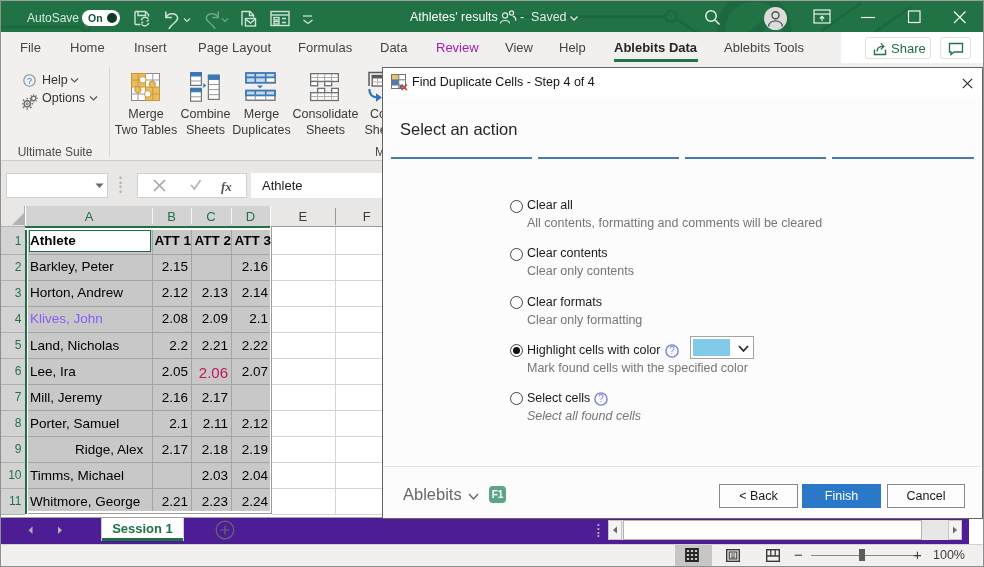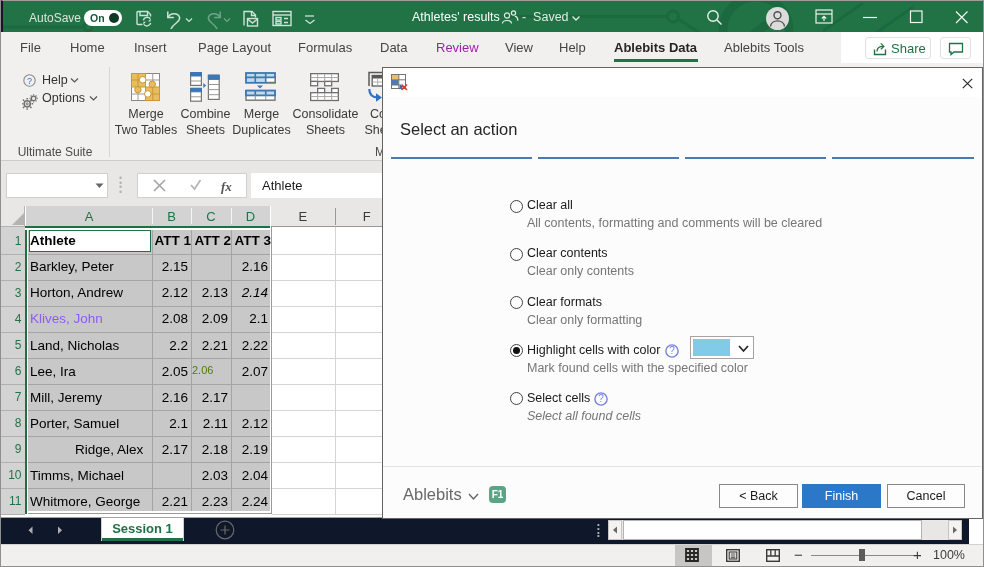--- a/index.html
+++ b/index.html
@@ -3,21 +3,21 @@
 <meta charset="utf-8">
 <style>
 * { margin:0; padding:0; box-sizing:border-box; }
 html,body { width:984px; height:567px; overflow:hidden; }
 body { font-family:"Liberation Sans", sans-serif; position:relative; background:#fff; }
 .abs { position:absolute; }
 </style>
 </head>
 <body>
 
-<div class="abs" id="titlebar" style="left:0;top:0;width:984px;height:32px;background:#217346;border-top:1px solid #9e9e9e;border-left:3px solid #0f172a;border-right:1px solid #9e9e9e;overflow:hidden;">
+<div class="abs" id="titlebar" style="left:0;top:0;width:984px;height:32px;background:#217346;border-top:1px solid #9e9e9e;border-left:1px solid #0f172a;border-right:1px solid #9e9e9e;overflow:hidden;">
   <svg class="abs" style="left:0;top:0;" width="984" height="32" viewBox="0 0 984 32">
 
     <g stroke="#1d693f" stroke-width="3" fill="none">
       <path d="M500 15.5 H 663"></path>
       <circle cx="670" cy="15.5" r="5.5"></circle>
       <path d="M675 18 L 700 34"></path>
       <circle cx="753" cy="29" r="33" stroke-width="9"></circle>
       <path d="M737 44 L773 16" stroke-width="9"></path>
       <path d="M820 30 L 860 2"></path>
       <path d="M870 34 L 910 6"></path>
@@ -352,32 +352,32 @@
       <div class="abs" style="left:153.5px;top:27.40px;width:37px;text-align:left;font-size:13.5px;font-weight:bold;color:#000;white-space:nowrap;">ATT 1</div>
       <div class="abs" style="left:193.5px;top:27.40px;width:38px;text-align:left;font-size:13.5px;font-weight:bold;color:#000;white-space:nowrap;">ATT 2</div>
       <div class="abs" style="left:233.5px;top:27.40px;width:36px;text-align:left;font-size:13.5px;font-weight:bold;color:#000;white-space:nowrap;">ATT 3</div>
       <div class="abs" style="left:29px;top:53.43px;width:120px;font-size:13.5px;color:#000;white-space:nowrap;">Barkley, Peter</div>
       <div class="abs" style="left:152px;top:53.43px;width:35px;text-align:right;font-size:13.5px;color:#000;">2.15</div>
       <div class="abs" style="left:191px;top:53.43px;width:36px;text-align:right;font-size:13.5px;color:#000;"></div>
       <div class="abs" style="left:231px;top:53.43px;width:36px;text-align:right;font-size:13.5px;color:#000;">2.16</div>
       <div class="abs" style="left:29px;top:79.46px;width:120px;font-size:13.5px;color:#000;white-space:nowrap;">Horton, Andrew</div>
       <div class="abs" style="left:152px;top:79.46px;width:35px;text-align:right;font-size:13.5px;color:#000;">2.12</div>
       <div class="abs" style="left:191px;top:79.46px;width:36px;text-align:right;font-size:13.5px;color:#000;">2.13</div>
-      <div class="abs" style="left:231px;top:79.46px;width:36px;text-align:right;font-size:13.5px;color:#000;font-style:italic;">2.14</div>
+      <div class="abs" style="left:231px;top:79.46px;width:36px;text-align:right;font-size:13.5px;color:#000;">2.14</div>
       <div class="abs" style="left:29px;top:105.49px;width:120px;font-size:13.5px;color:#8b5cf6;white-space:nowrap;">Klives, John</div>
       <div class="abs" style="left:152px;top:105.49px;width:35px;text-align:right;font-size:13.5px;color:#000;">2.08</div>
       <div class="abs" style="left:191px;top:105.49px;width:36px;text-align:right;font-size:13.5px;color:#000;">2.09</div>
       <div class="abs" style="left:231px;top:105.49px;width:36px;text-align:right;font-size:13.5px;color:#000;">2.1</div>
       <div class="abs" style="left:29px;top:131.52px;width:120px;font-size:13.5px;color:#000;white-space:nowrap;">Land, Nicholas</div>
       <div class="abs" style="left:152px;top:131.52px;width:35px;text-align:right;font-size:13.5px;color:#000;">2.2</div>
       <div class="abs" style="left:191px;top:131.52px;width:36px;text-align:right;font-size:13.5px;color:#000;">2.21</div>
       <div class="abs" style="left:231px;top:131.52px;width:36px;text-align:right;font-size:13.5px;color:#000;">2.22</div>
       <div class="abs" style="left:29px;top:157.55px;width:120px;font-size:13.5px;color:#000;white-space:nowrap;">Lee, Ira</div>
       <div class="abs" style="left:152px;top:157.55px;width:35px;text-align:right;font-size:13.5px;color:#000;">2.05</div>
-      <div class="abs" style="left:191px;top:157.55px;width:36px;text-align:left;font-size:11px;color:#4d7c0f;">2.06</div>
+      <div class="abs" style="left:191px;top:157.55px;width:36px;text-align:right;font-size:15px;color:#be185d;">2.06</div>
       <div class="abs" style="left:231px;top:157.55px;width:36px;text-align:right;font-size:13.5px;color:#000;">2.07</div>
       <div class="abs" style="left:29px;top:183.58px;width:120px;font-size:13.5px;color:#000;white-space:nowrap;">Mill, Jeremy</div>
       <div class="abs" style="left:152px;top:183.58px;width:35px;text-align:right;font-size:13.5px;color:#000;">2.16</div>
       <div class="abs" style="left:191px;top:183.58px;width:36px;text-align:right;font-size:13.5px;color:#000;">2.17</div>
       <div class="abs" style="left:231px;top:183.58px;width:36px;text-align:right;font-size:13.5px;color:#000;"></div>
       <div class="abs" style="left:29px;top:209.61px;width:120px;font-size:13.5px;color:#000;white-space:nowrap;">Porter, Samuel</div>
       <div class="abs" style="left:152px;top:209.61px;width:35px;text-align:right;font-size:13.5px;color:#000;">2.1</div>
       <div class="abs" style="left:191px;top:209.61px;width:36px;text-align:right;font-size:13.5px;color:#000;">2.11</div>
       <div class="abs" style="left:231px;top:209.61px;width:36px;text-align:right;font-size:13.5px;color:#000;">2.12</div>
       <div class="abs" style="left:29px;top:235.64px;width:120px;font-size:13.5px;color:#000;white-space:nowrap;margin-left:45px;">Ridge, Alex</div>
@@ -388,21 +388,21 @@
       <div class="abs" style="left:152px;top:261.67px;width:35px;text-align:right;font-size:13.5px;color:#000;"></div>
       <div class="abs" style="left:191px;top:261.67px;width:36px;text-align:right;font-size:13.5px;color:#000;">2.03</div>
       <div class="abs" style="left:231px;top:261.67px;width:36px;text-align:right;font-size:13.5px;color:#000;">2.04</div>
       <div class="abs" style="left:29px;top:287.70px;width:120px;font-size:13.5px;color:#000;white-space:nowrap;">Whitmore, George</div>
       <div class="abs" style="left:152px;top:287.70px;width:35px;text-align:right;font-size:13.5px;color:#000;">2.21</div>
       <div class="abs" style="left:191px;top:287.70px;width:36px;text-align:right;font-size:13.5px;color:#000;">2.23</div>
       <div class="abs" style="left:231px;top:287.70px;width:36px;text-align:right;font-size:13.5px;color:#000;">2.24</div>
     </div>
 </div>
 
-<div class="abs" id="tabs" style="left:1px;top:517px;width:968px;height:27px;background:#0f172a;border-top:1px solid #a5a3a1;">
+<div class="abs" id="tabs" style="left:1px;top:517px;width:968px;height:27px;background:#4c1d95;border-top:1px solid #a5a3a1;">
   <svg class="abs" style="left:27px;top:8px;" width="36" height="9" viewBox="0 0 36 9">
     <path d="M4.5 0.5 L0.5 4.25 l4 3.75z" fill="#b1afad" stroke="none"></path>
     <path d="M30 0.5 l4 3.75 -4 3.75z" fill="#b1afad" stroke="none"></path>
   </svg>
   <div class="abs" style="left:100px;top:0;width:83px;height:22.5px;background:#fff;border-right:1px solid #d2d0ce;border-left:1px solid #d2d0ce;">
     <div class="abs" style="left:0;top:3px;width:81px;text-align:center;font-size:13px;font-weight:bold;color:#1e7145;">Session 1</div>
     <div class="abs" style="left:0;top:19.5px;width:81px;height:3px;background:#1e7145;"></div>
   </div>
   <svg class="abs" style="left:214px;top:2px;" width="20" height="20" viewBox="0 0 20 20">
     <circle cx="10" cy="10" r="8.8" stroke="#6b6967" stroke-width="1.2" fill="none"></circle>
@@ -456,20 +456,21 @@
   <div class="abs" style="left:0;top:0;width:599px;height:30px;background:#fff;"></div>
 
   <svg class="abs" style="left:9px;top:7px;" width="17" height="17" viewBox="0 0 17 17">
     <rect x="0.5" y="0.5" width="14" height="14" fill="#fff" stroke="#767472"></rect>
     <rect x="1" y="1" width="6.5" height="4.5" fill="#e8c16d"></rect>
     <rect x="1" y="6" width="6.5" height="5" fill="#4a7cb8"></rect>
     <path d="M7.8 0.5 V14.5 M0.5 5.8 H14.8 M0.5 11 H7.8" stroke="#767472" fill="none"></path>
     <path d="M8.5 10 l4 2.7 -4 2.7z" fill="#3a6cb0"></path>
     <path d="M10.5 10.5 L16 16 M16 10.5 L10.5 16" stroke="#d33a2c" stroke-width="1.6" fill="none"></path>
   </svg>
+  <div class="abs" style="left:30px;top:8px;font-size:12.5px;color:#141414;">Find Duplicate Cells - Step 4 of 4</div>
   <svg class="abs" style="left:580px;top:11px;" width="11" height="11" viewBox="0 0 11 11">
     <path d="M0.8 0.8 L10.2 10.2 M10.2 0.8 L0.8 10.2" stroke="#2b2b2b" stroke-width="1.2" fill="none"></path>
   </svg>
   <div class="abs" style="left:18px;top:53px;font-size:16.5px;color:#262626;">Select an action</div>
 
   <div class="abs" style="left:9px;top:89.5px;width:141px;height:2px;background:#4b79b2;"></div>
   <div class="abs" style="left:156px;top:89.5px;width:141px;height:2px;background:#4b79b2;"></div>
   <div class="abs" style="left:303px;top:89.5px;width:141px;height:2px;background:#4b79b2;"></div>
   <div class="abs" style="left:450px;top:89.5px;width:142px;height:2px;background:#4b79b2;"></div>
 

